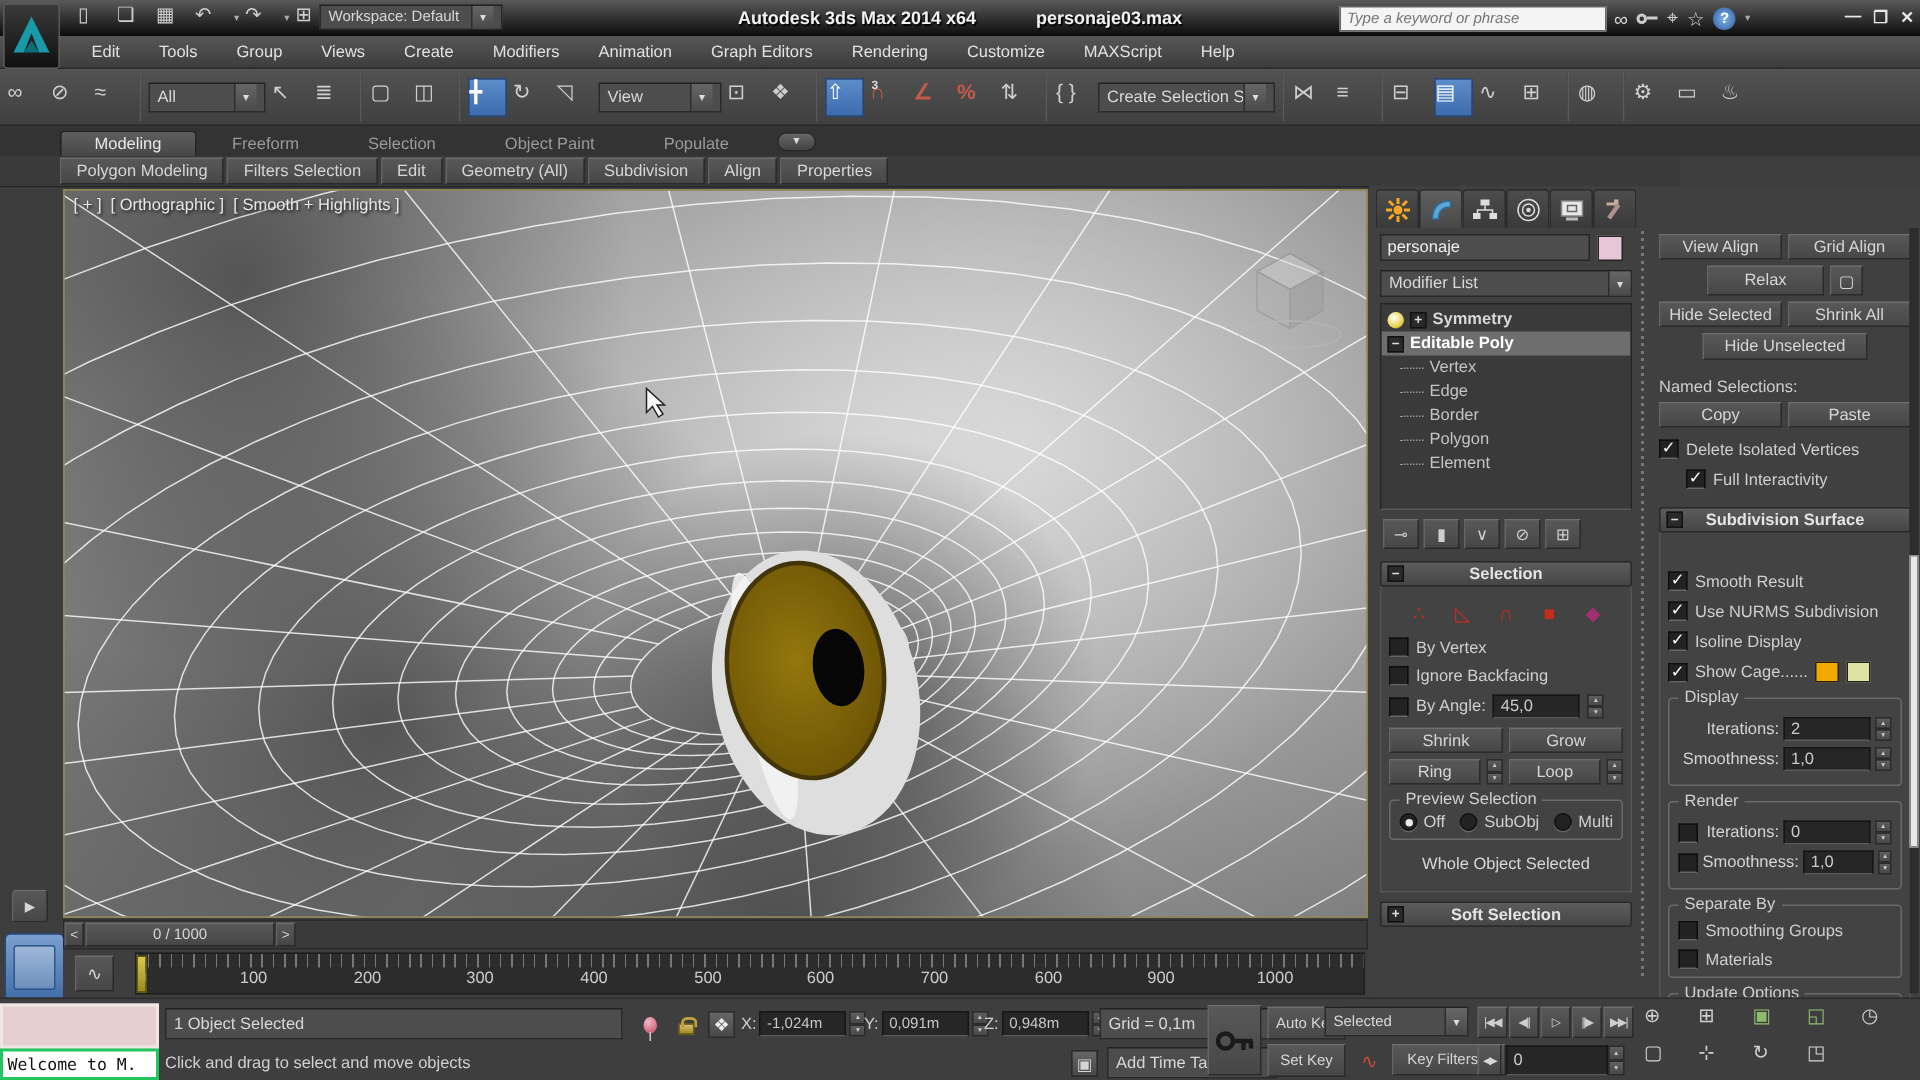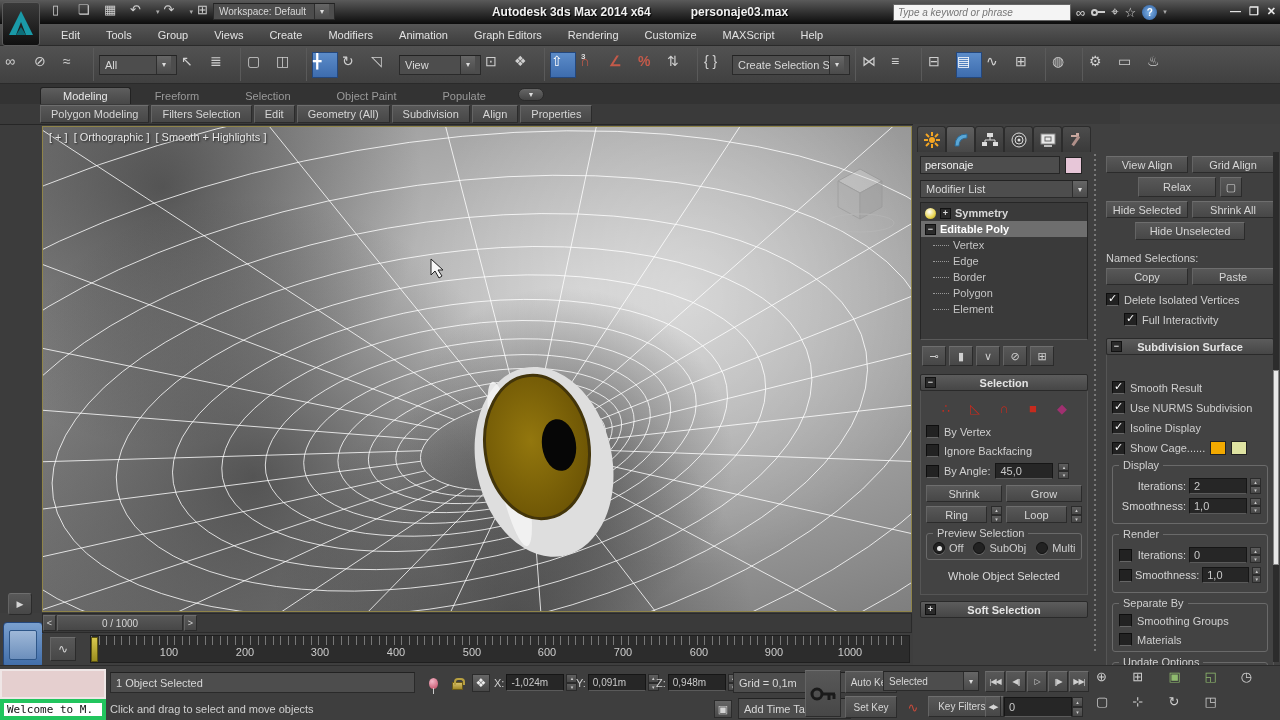--- a/index.html
+++ b/index.html
@@ -110,21 +110,21 @@
     background-image:repeating-linear-gradient(90deg, #777 0px, #777 1px, transparent 1px, transparent 7.57px);
     background-size:820px 9px; background-repeat:no-repeat; }
   #ruler .tick { position:absolute; top:10px; transform:translateX(-50%); color:#ccc; font-size:11px; }
   #marker { position:absolute; left:0px; top:1px; width:7px; height:25px;
     background:linear-gradient(#d8c84e,#9a8d1e); border:1px solid #5f5712; }
 
   
   #statusbar { position:absolute; left:0; top:665px; width:1280px; height:55px; background:#3e3e3e; border-top:1px solid #2c2c2c; }
   #welcome-pink { position:absolute; left:0; top:3px; width:106px; height:30px; background:#e5cfcf; border:2px solid #efe6e6; }
   #welcome-title { position:absolute; left:0; top:33px; width:106px; height:21px; background:#fff;
-    border:4px solid #22c55e; color:#111; font-family:"DejaVu Sans Mono",monospace; font-size:11px;
+    border:2px solid #22c55e; color:#111; font-family:"DejaVu Sans Mono",monospace; font-size:11px;
     display:flex; align-items:center; padding-left:3px; }
   #sel-status { position:absolute; left:110px; top:6px; width:305px; height:21px; }
   #prompt { position:absolute; left:110px; top:32px; width:560px; height:21px; display:flex; align-items:center; color:#d0d0d0; }
   .statico { position:absolute; top:8px; width:18px; height:18px; display:flex; align-items:center; justify-content:center; }
   #pin-ico { left:424px; } #lock-ico { left:448px; } #abs-ico { left:472px; color:#eee; font-size:12px;
     background:linear-gradient(#666,#484848); border:1px solid #2b2b2b; }
   .pinball { width:9px; height:11px; background:radial-gradient(circle at 35% 30%, #f2b8c8, #c2455f); border-radius:50%; position:relative; }
   .pinball::after { content:""; position:absolute; left:4px; top:10px; width:1px; height:6px; background:#ccc; }
   .lockbody { width:11px; height:8px; background:linear-gradient(#d8c06a,#a08828); border:1px solid #6a5a18; margin-top:5px; position:relative; }
   .lockbody::before { content:""; position:absolute; left:1px; top:-5px; width:7px; height:5px;

